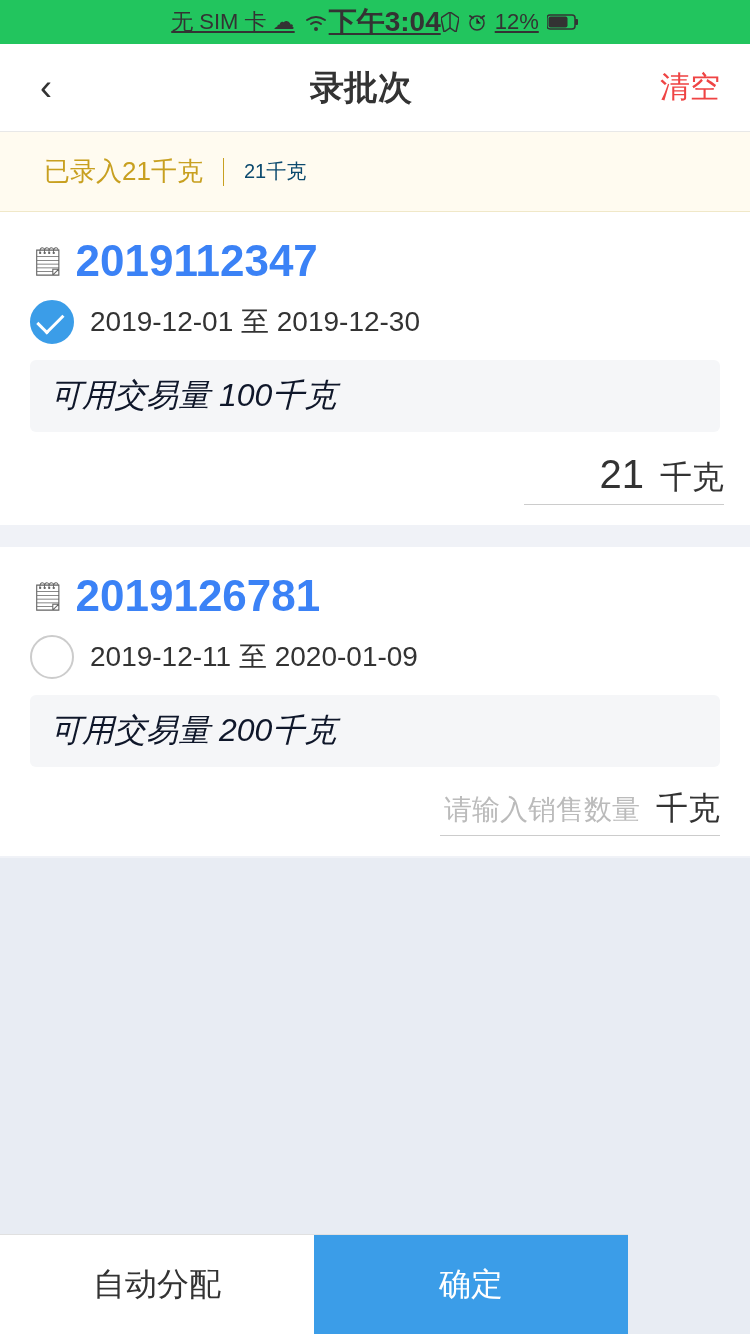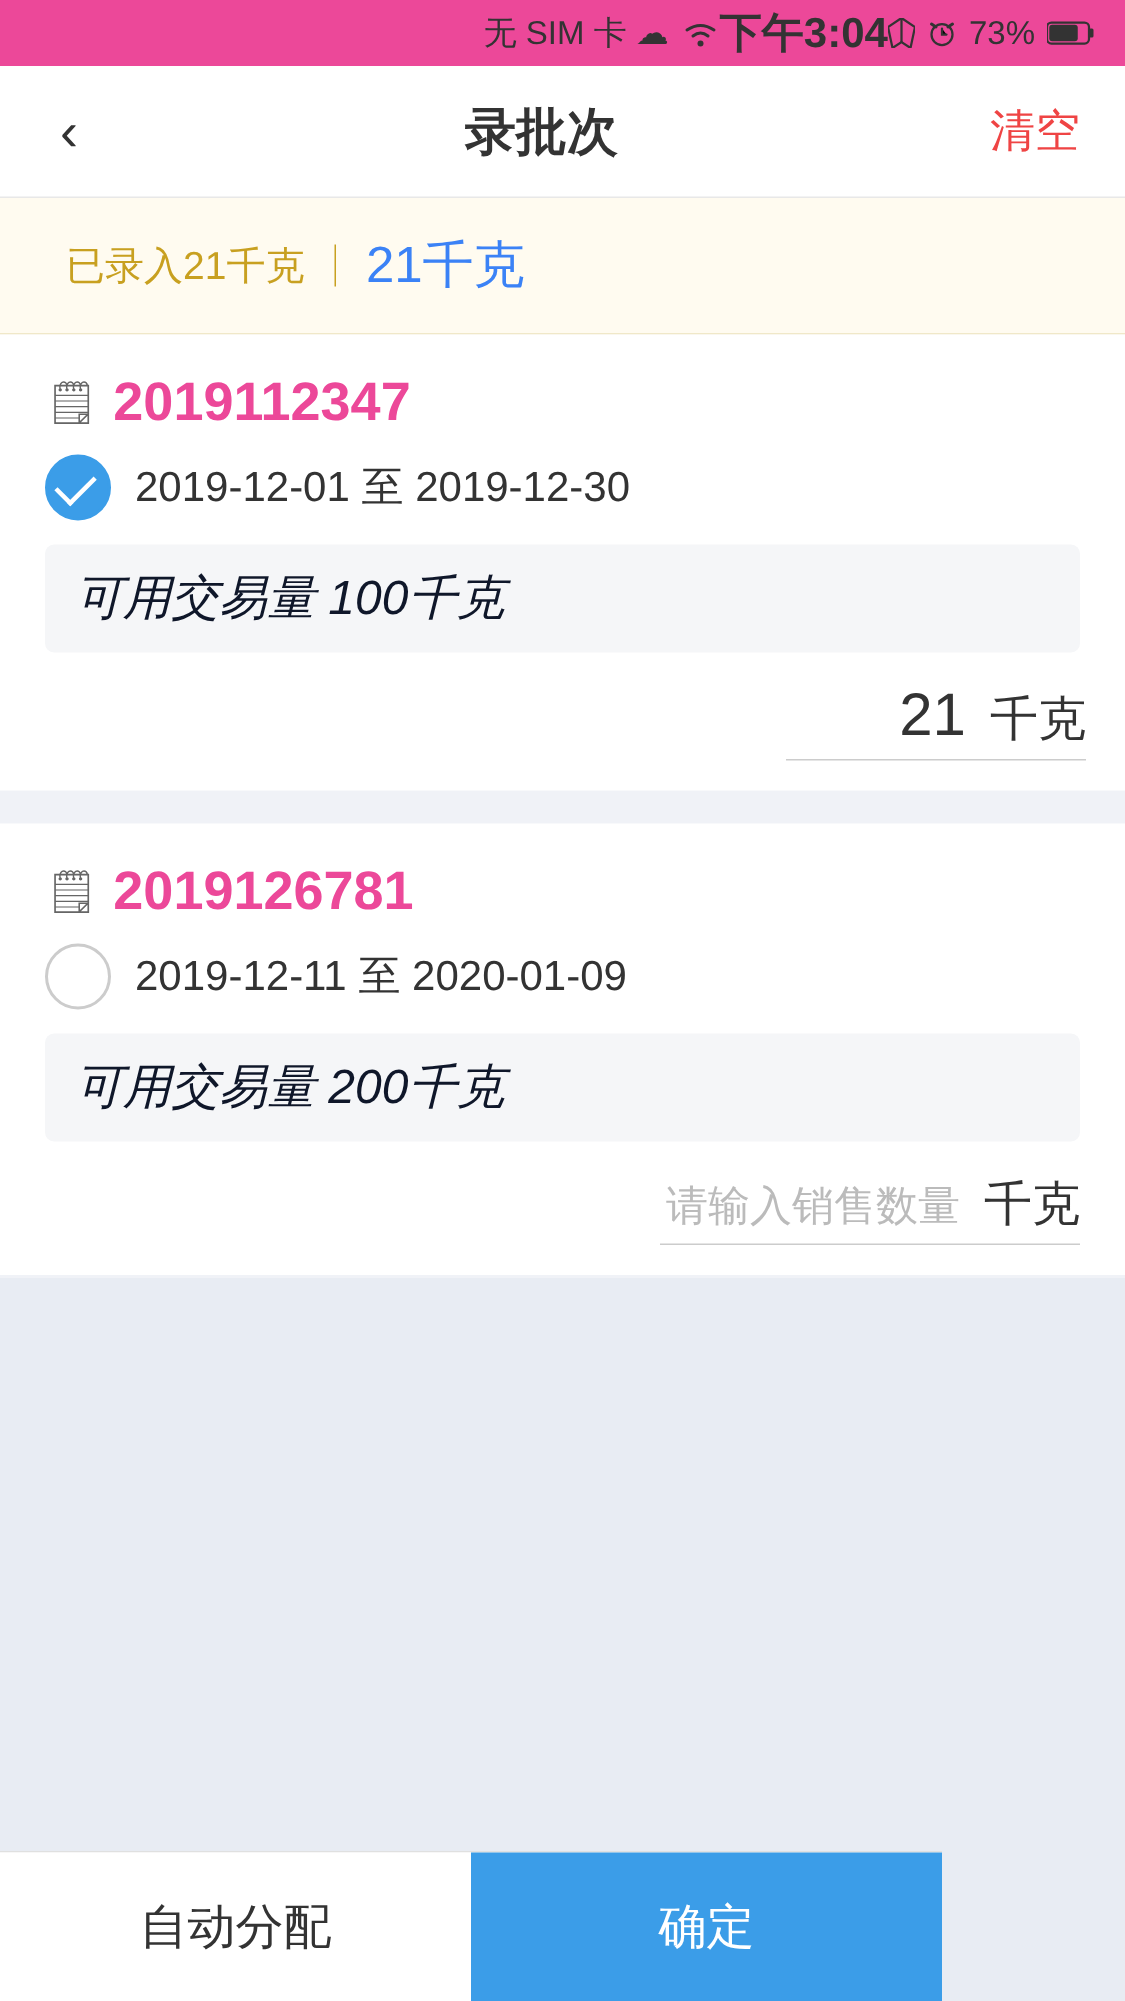--- a/index.html
+++ b/index.html
@@ -9,27 +9,28 @@
       min-height: 1334px;
       font-family: -apple-system, 'PingFang SC', 'Helvetica Neue', sans-serif;
       background: #f0f2f7;
       font-size: 28px;
       color: #333;
     }
 
     
     .status-bar {
       height: 44px;
-      background: #ec4899;
-      display: flex;
-      align-items: center;
-      justify-content: flex-end;
+      background: #22c55e;
+      display: flex;
+      align-items: center;
+      justify-content: center;
       padding: 0 20px;
       font-size: 24px;
       font-weight: 500;
+      text-decoration: underline;
     }
     .status-left {
       display: flex;
       align-items: center;
       gap: 8px;
       font-size: 22px;
     }
     .status-center {
       font-size: 28px;
       font-weight: 600;
@@ -80,22 +81,22 @@
     .summary-label {
       color: #c8a020;
       font-size: 26px;
     }
     .summary-divider {
       width: 1px;
       height: 28px;
       background: #c8a020;
     }
     .summary-value {
-      color: #3b82f6;
-      font-size: 34px;
+      color: #0c4a6e;
+      font-size: 20px;
       font-weight: 500;
     }
 
     
     .card {
       background: #fff;
       margin-bottom: 2px;
     }
     .card-content {
       padding: 24px 30px 0 30px;
@@ -104,23 +105,23 @@
       display: flex;
       align-items: center;
       gap: 10px;
       margin-bottom: 14px;
     }
     .card-icon {
       font-size: 28px;
       color: #666;
     }
     .card-id {
-      font-size: 36px;
+      font-size: 44px;
       font-weight: 600;
-      color: #ec4899;
+      color: #3b82f6;
     }
     .card-date-row {
       display: flex;
       align-items: center;
       gap: 16px;
       margin-bottom: 16px;
     }
     .radio-circle {
       width: 44px;
       height: 44px;
@@ -221,21 +222,21 @@
     <svg width="18" height="20" viewBox="0 0 18 20">
       <path d="M9 0 L18 6 L15 20 L9 16 L3 20 L0 6 Z" fill="none" stroke="#333" stroke-width="1.5"></path>
       <path d="M9 0 L9 16" stroke="#333" stroke-width="1.5"></path>
     </svg>
     <svg width="20" height="20" viewBox="0 0 20 20">
       <circle cx="10" cy="11" r="7" fill="none" stroke="#333" stroke-width="1.5"></circle>
       <path d="M10 7 L10 11 L13 11" stroke="#333" stroke-width="1.5" stroke-linecap="round"></path>
       <path d="M3 4 L6 6" stroke="#333" stroke-width="2" stroke-linecap="round"></path>
       <path d="M17 4 L14 6" stroke="#333" stroke-width="2" stroke-linecap="round"></path>
     </svg>
-    <span>73%</span>
+    <span>12%</span>
     <svg width="32" height="16" viewBox="0 0 32 16">
       <rect x="0" y="1" width="28" height="14" rx="3" fill="none" stroke="#333" stroke-width="1.5"></rect>
       <rect x="28" y="5" width="3" height="6" rx="1" fill="#333"></rect>
       <rect x="1.5" y="2.5" width="19" height="11" rx="2" fill="#333"></rect>
     </svg>
   </div>
 </div>
 
 <div class="nav-bar">
   <span class="nav-back">‹</span>

